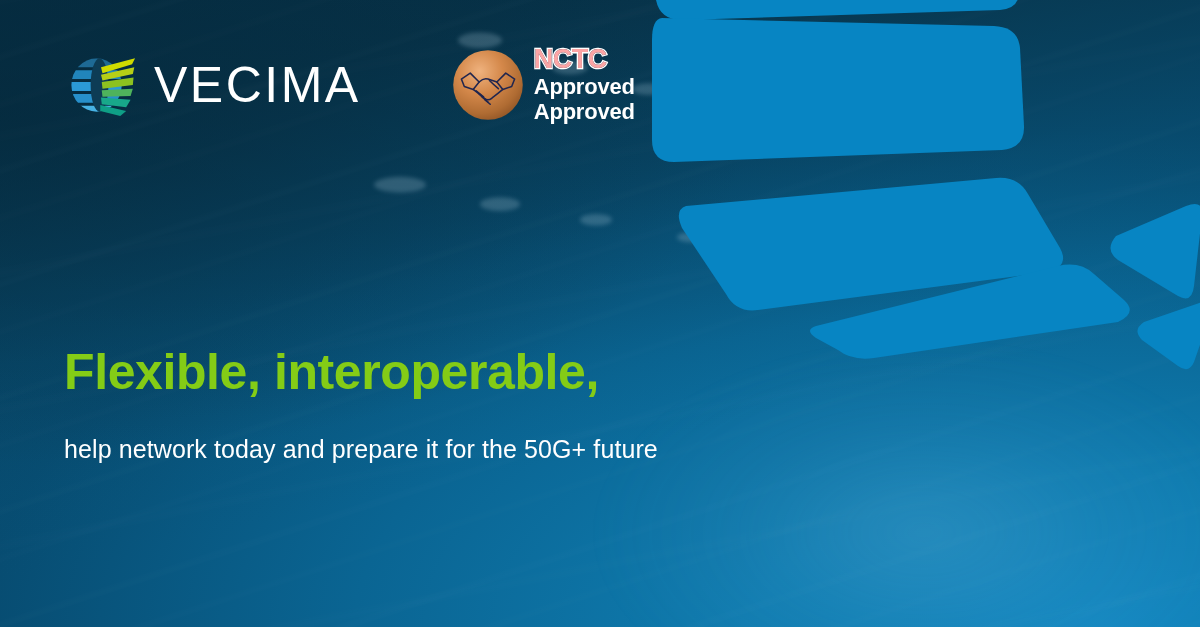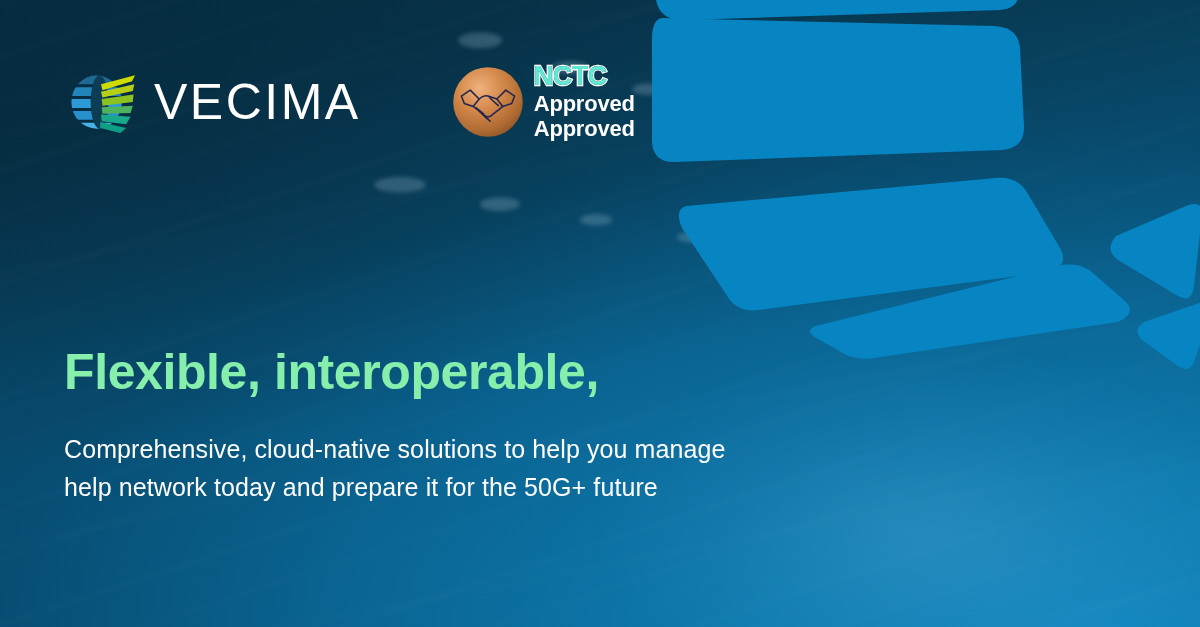--- a/index.html
+++ b/index.html
@@ -98,21 +98,21 @@
     right: -6px;
     top: -34px;
     width: 560px;
     height: 430px;
   }
 
   
   .lockup {
     position: absolute;
     left: 64px;
-    top: 63px;
+    top: 46px;
     display: flex;
     align-items: center;
     gap: 90px;
   }
   .vecima-logo {
     display: flex;
     align-items: center;
     gap: 16px;
   }
   .vecima-mark {
@@ -150,40 +150,40 @@
     font-size: 27px;
     font-weight: 700;
     letter-spacing: -0.5px;
     -webkit-text-stroke: 0px;
     text-shadow:
        0 0 0 #0d3c55;
     position: relative;
   }
   .nctc-title-inner {
     display: inline-block;
-    color: #5eead4;
+    color: #fca5a5;
     -webkit-text-stroke: 2.6px #ffffff;
     paint-order: stroke fill;
   }
   .nctc-sub1, .nctc-sub2 {
     font-size: 22px;
     font-weight: 700;
     letter-spacing: -0.2px;
     margin-top: 3px;
   }
 
   
   .copy {
     position: absolute;
     left: 64px;
     top: 340px;
     width: 780px;
   }
   .headline {
-    color: #86efac;
+    color: #84cc16;
     font-size: 50px;
     font-weight: 700;
     line-height: 1.28;
     letter-spacing: -0.4px;
     margin: 0;
   }
   .subline {
     color: #ffffff;
     font-size: 25px;
     font-weight: 400;
@@ -295,18 +295,17 @@
         <div class="nctc-sub2">Approved</div>
       </div>
     </div>
   </div>
 
   <div class="copy">
     <h1 class="headline">
       <span class="copy-line">Flexible, interoperable,</span>
     </h1>
     <p class="subline">
-      <span class="copy-line">Comprehensive, cloud-native solutions to help you manage</span>
       <span class="copy-line">help network today and prepare it for the 50G+ future</span>
     </p>
   </div>
 
 </div>
 
 </body></html>

